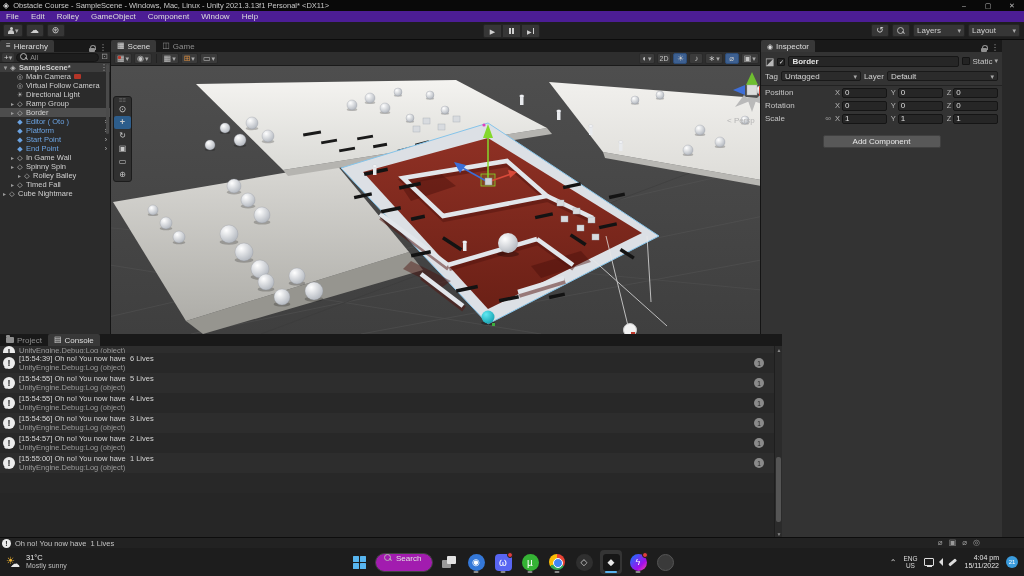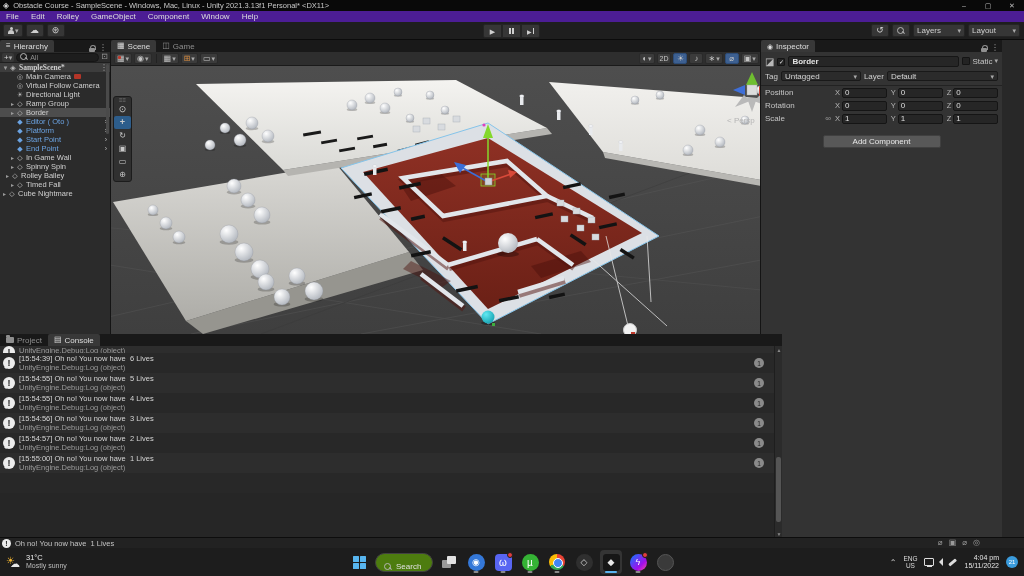--- a/index.html
+++ b/index.html
@@ -165,21 +165,21 @@
 .wtemp{font-size:7.5px;color:#eee}.wdesc{font-size:7px;color:#bdbdbd}
 .tb-center{position:absolute;left:50%;transform:translateX(-50%);display:flex;align-items:center;gap:5px;height:28px}
 .tbicon{position:relative;width:22px;height:24px;border-radius:4px;display:flex;align-items:center;justify-content:center}
 .tbicon.active{background:#343434}
 .underline{position:absolute;bottom:1px;left:50%;transform:translateX(-50%);height:2px;border-radius:1px}
 .u-dot{width:5px;background:#8a8a8a}
 .u-blue{width:12px;background:#5ab4f0}
 .badge-dot{position:absolute;right:1px;top:2px;width:6px;height:6px;border-radius:50%;background:#e03e3e;border:1px solid #1d1d1d}
 .startic{display:grid;grid-template-columns:6px 6px;grid-template-rows:6px 6px;gap:1px}
 .startic i{background:#58b6f0;border-radius:0.5px}
-.searchpill{height:19px;min-width:58px;border-radius:10px;background:#4d7c0f;border:1px solid #424242;display:flex;align-items:flex-end;gap:4px;padding:0 8px;color:#e0e0e0;font-size:8px}
+.searchpill{height:19px;min-width:58px;border-radius:10px;background:#a21caf;border:1px solid #424242;display:flex;align-items:flex-start;gap:4px;padding:0 8px;color:#e0e0e0;font-size:8px}
 .taskview{position:relative;width:14px;height:12px}
 .taskview i{position:absolute;width:9px;height:8px;border-radius:1px}
 .taskview i:first-child{left:0;bottom:0;background:#9a9a9a}
 .taskview i:last-child{right:0;top:0;background:#e2e2e2}
 .appchat{width:17px;height:17px;border-radius:50%;background:#3478d8;color:#fff;font-size:9px;display:flex;align-items:center;justify-content:center}
 .appdiscord{width:17px;height:17px;border-radius:4px;background:#5865f2;color:#fff;font-size:10px;display:flex;align-items:center;justify-content:center}
 .apput{width:17px;height:17px;border-radius:50%;background:#35b335;color:#fff;font-size:10px;display:flex;align-items:center;justify-content:center}
 .appchrome{position:relative;width:16px;height:16px;border-radius:50%;background:conic-gradient(#ea4335 0 33%,#34a853 33% 66%,#fbbc05 66% 100%)}
 .appchrome::after{content:"";position:absolute;left:4px;top:4px;width:8px;height:8px;border-radius:50%;background:#4286f5;border:1.5px solid #fff}
 .apphub{width:17px;height:17px;border-radius:50%;background:#2f2f2f;color:#cfcfcf;font-size:9px;display:flex;align-items:center;justify-content:center}
@@ -283,21 +283,21 @@
       <span class="hfield">
           <span class="ic i-mag"></span>
           <span>All</span>
         </span>
       <span class="ic i-filter"></span>
     </div>
     <div id="h-rows">
         <div class="hrow scene">
           <span class="arr">▼</span>
           <span class="gic">◈</span>
-          <span class="lbl" style="font-weight: bold; font-family: Liberation Serif, serif;">SampleScene*</span>
+          <span class="lbl" style="font-weight: bold;">SampleScene*</span>
           <span class="hdots ic i-dots"></span>
         </div>
         <div class="hrow" style="padding-left: 9px;">
           <span class="arr"></span>
           <span class="gic">◎</span>
           <span class="lbl">Main Camera</span>
           <span class="cm"></span>
         </div>
         <div class="hrow" style="padding-left: 9px;">
           <span class="arr"></span>
@@ -346,21 +346,21 @@
         <div class="hrow" style="padding-left: 9px;">
           <span class="arr">▸</span>
           <span class="gic">◇</span>
           <span class="lbl">In Game Wall</span>
         </div>
         <div class="hrow" style="padding-left: 9px;">
           <span class="arr">▸</span>
           <span class="gic">◇</span>
           <span class="lbl">Spinny Spin</span>
         </div>
-        <div class="hrow" style="padding-left: 4px;">
+        <div class="hrow" style="padding-left: 16px;">
           <span class="arr">▸</span>
           <span class="gic">◇</span>
           <span class="lbl">Rolley Balley</span>
         </div>
         <div class="hrow" style="padding-left: 9px;">
           <span class="arr">▸</span>
           <span class="gic">◇</span>
           <span class="lbl">Timed Fall</span>
         </div>
         <div class="hrow" style="padding-left: 1px;">

